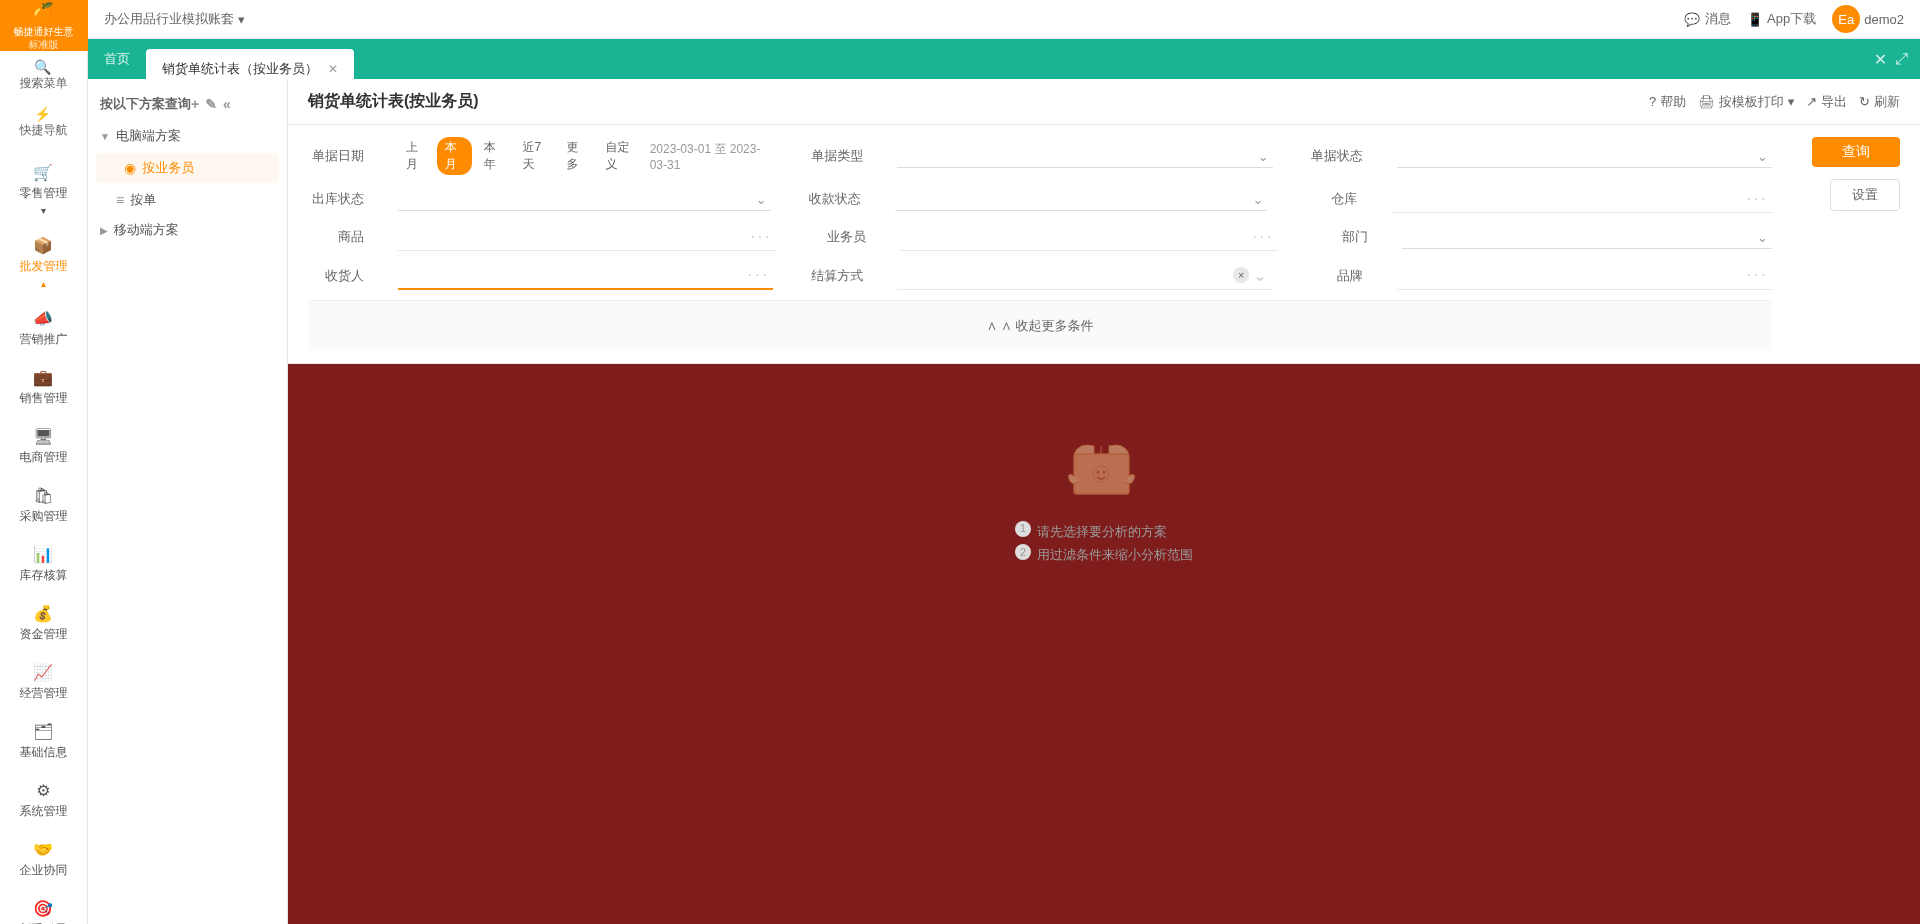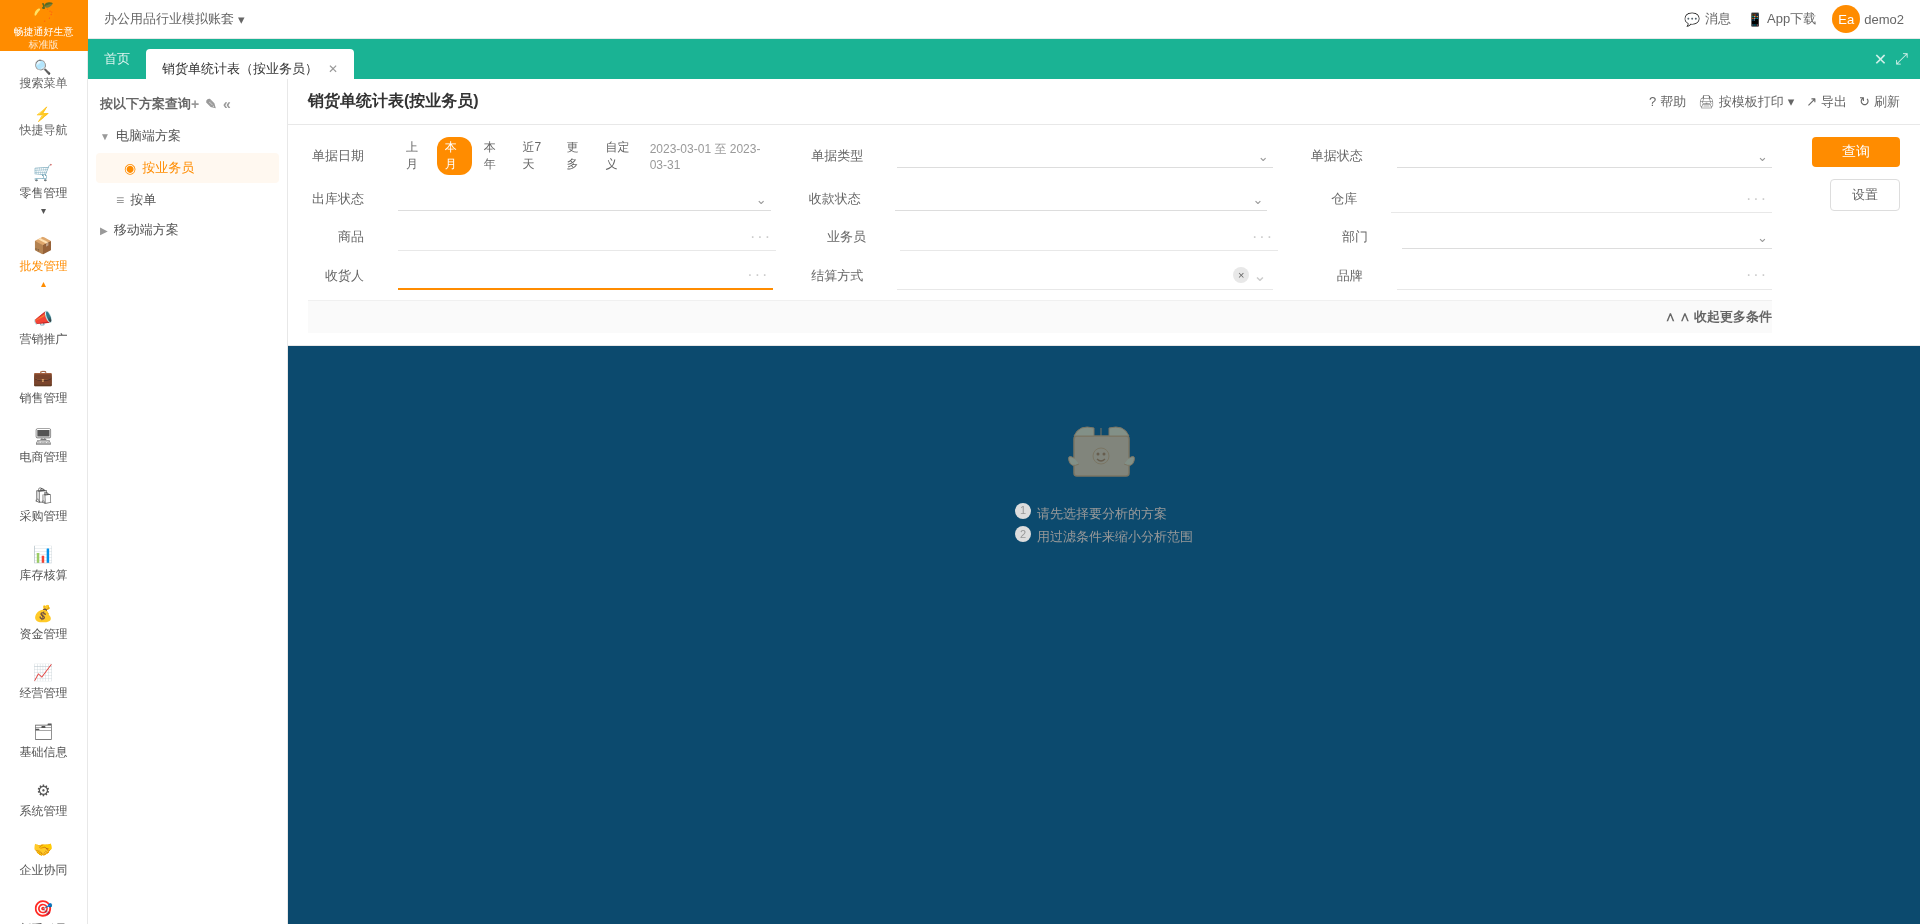--- a/index.html
+++ b/index.html
@@ -33,21 +33,21 @@
     .tab-item { height: 40px; padding: 0 16px; display: flex; align-items: center; gap: 6px; cursor: pointer; font-size: 13px; color: #fff; opacity: 0.85; white-space: nowrap; }
     .tab-item.active { background: #fff; color: #333; opacity: 1; border-radius: 4px 4px 0 0; margin-top: 20px; }
     .tab-close { font-size: 12px; color: #999; cursor: pointer; margin-left: 4px; }
     .tabbar-actions { margin-left: auto; display: flex; align-items: center; gap: 8px; padding-right: 12px; }
     .tabbar-action-btn { color: #fff; cursor: pointer; font-size: 16px; opacity: 0.8; }
 
     
     .content { flex: 1; display: flex; overflow: hidden; background: #f5f5f5; }
 
     
-    .page-content { flex: 1; overflow: auto; padding: 0; background: #0c4a6e; }
+    .page-content { flex: 1; overflow: auto; padding: 0; background: #7f1d1d; }
 
     
     .page-header { background: #fff; padding: 12px 20px 0 20px; border-bottom: 1px solid #e8e8e8; display: flex; align-items: center; justify-content: space-between; }
     .page-title { font-size: 16px; font-weight: 600; color: #333; padding-bottom: 12px; }
     .page-actions { display: flex; align-items: center; gap: 12px; padding-bottom: 12px; }
     .page-action-btn { display: flex; align-items: center; gap: 4px; color: #666; font-size: 13px; cursor: pointer; }
 
     
     .left-panel { width: 200px; background: #fff; border-right: 1px solid #e8e8e8; padding: 12px 0; overflow-y: auto; }
     .left-panel-header { display: flex; align-items: center; justify-content: flex-start; padding: 4px 12px 8px; font-weight: bold; }
@@ -63,21 +63,21 @@
     .filter-label { color: #666; font-size: 13px; white-space: nowrap; min-width: 56px; text-align: right; }
     .filter-input { width: 100%; border: none; border-bottom: 1px solid #ddd; padding: 4px 2px; font-size: 13px; color: #333; outline: none; background: transparent; }
     .filter-select { width: 100%; border: none; border-bottom: 1px solid #ddd; padding: 4px 2px; font-size: 13px; color: #333; background: transparent; outline: none; cursor: pointer; appearance: none; }
     .filter-select-wrapper { flex: 1; position: relative; }
     .filter-select-wrapper::after { content: '⌄'; position: absolute; right: 4px; top: 50%; transform: translateY(-50%); color: #999; pointer-events: none; }
     .date-pills { display: flex; align-items: center; gap: 4px; }
     .date-pill { padding: 2px 8px; border-radius: 12px; font-size: 12px; cursor: pointer; color: #666; }
     .date-pill.active { background: #ff8c00; color: #fff; }
     .date-range { font-size: 12px; color: #999; margin-left: 4px; }
     .filter-dots { color: #ccc; cursor: pointer; font-size: 16px; letter-spacing: 2px; }
-    .filter-collapse { text-align: right; padding: 7px 0; color: #666; font-size: 13px; cursor: pointer; background: #fafafa; border-top: 1px solid #f0f0f0; font-weight: bold; }
+    .filter-collapse { text-align: center; padding: 16px 0; color: #666; font-size: 13px; cursor: pointer; background: #fafafa; border-top: 1px solid #f0f0f0; }
 
     
     .empty-state { display: flex; flex-direction: column; align-items: center; justify-content: center; padding: 60px 20px; }
     .empty-state-text { color: #999; font-size: 13px; line-height: 1.8; text-align: left; }
     .empty-state-text-item { display: flex; align-items: flex-start; gap: 6px; }
     .empty-state-num { width: 16px; height: 16px; border-radius: 50%; background: #ddd; color: #999; font-size: 11px; display: flex; align-items: center; justify-content: center; flex-shrink: 0; margin-top: 1px; }
 
     
     .query-btn { background: #ff8c00; color: #fff; border: none; border-radius: 4px; padding: 6px 20px; font-size: 14px; cursor: pointer; display: block; width: 88px; text-align: center; }
     .settings-btn { background: #fff; color: #666; border: 1px solid #ddd; border-radius: 4px; padding: 6px 12px; font-size: 13px; cursor: pointer; margin-top: 6px; display: block; width: 70px; text-align: center; }

